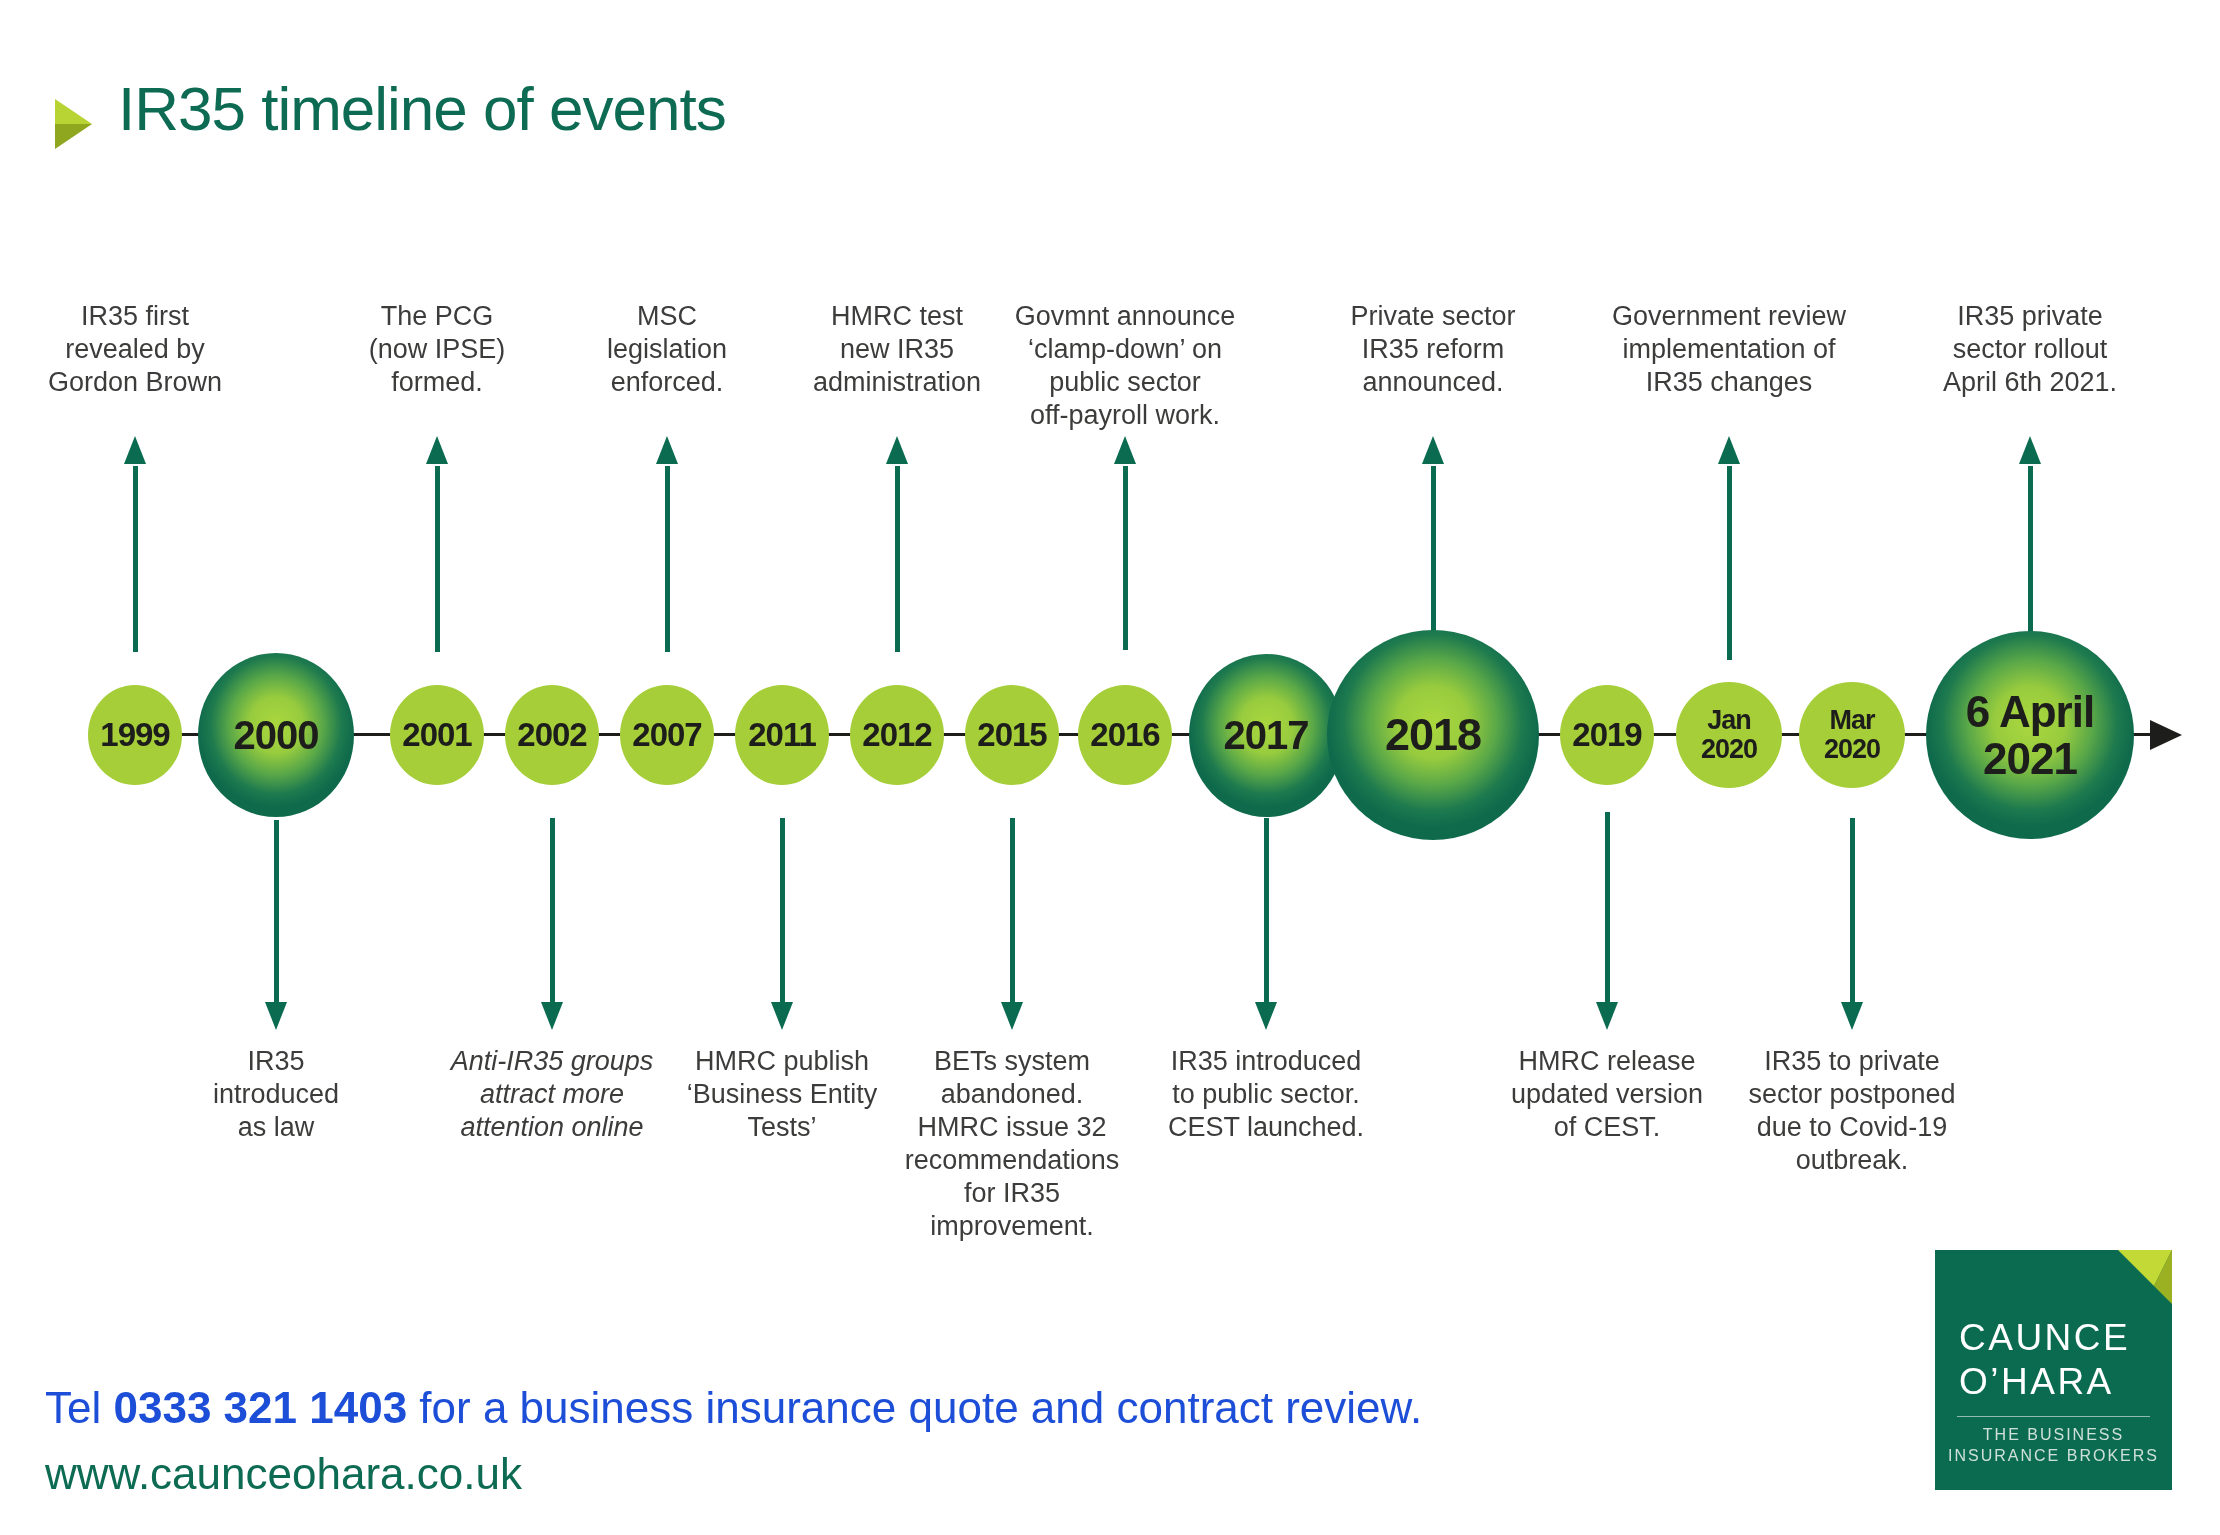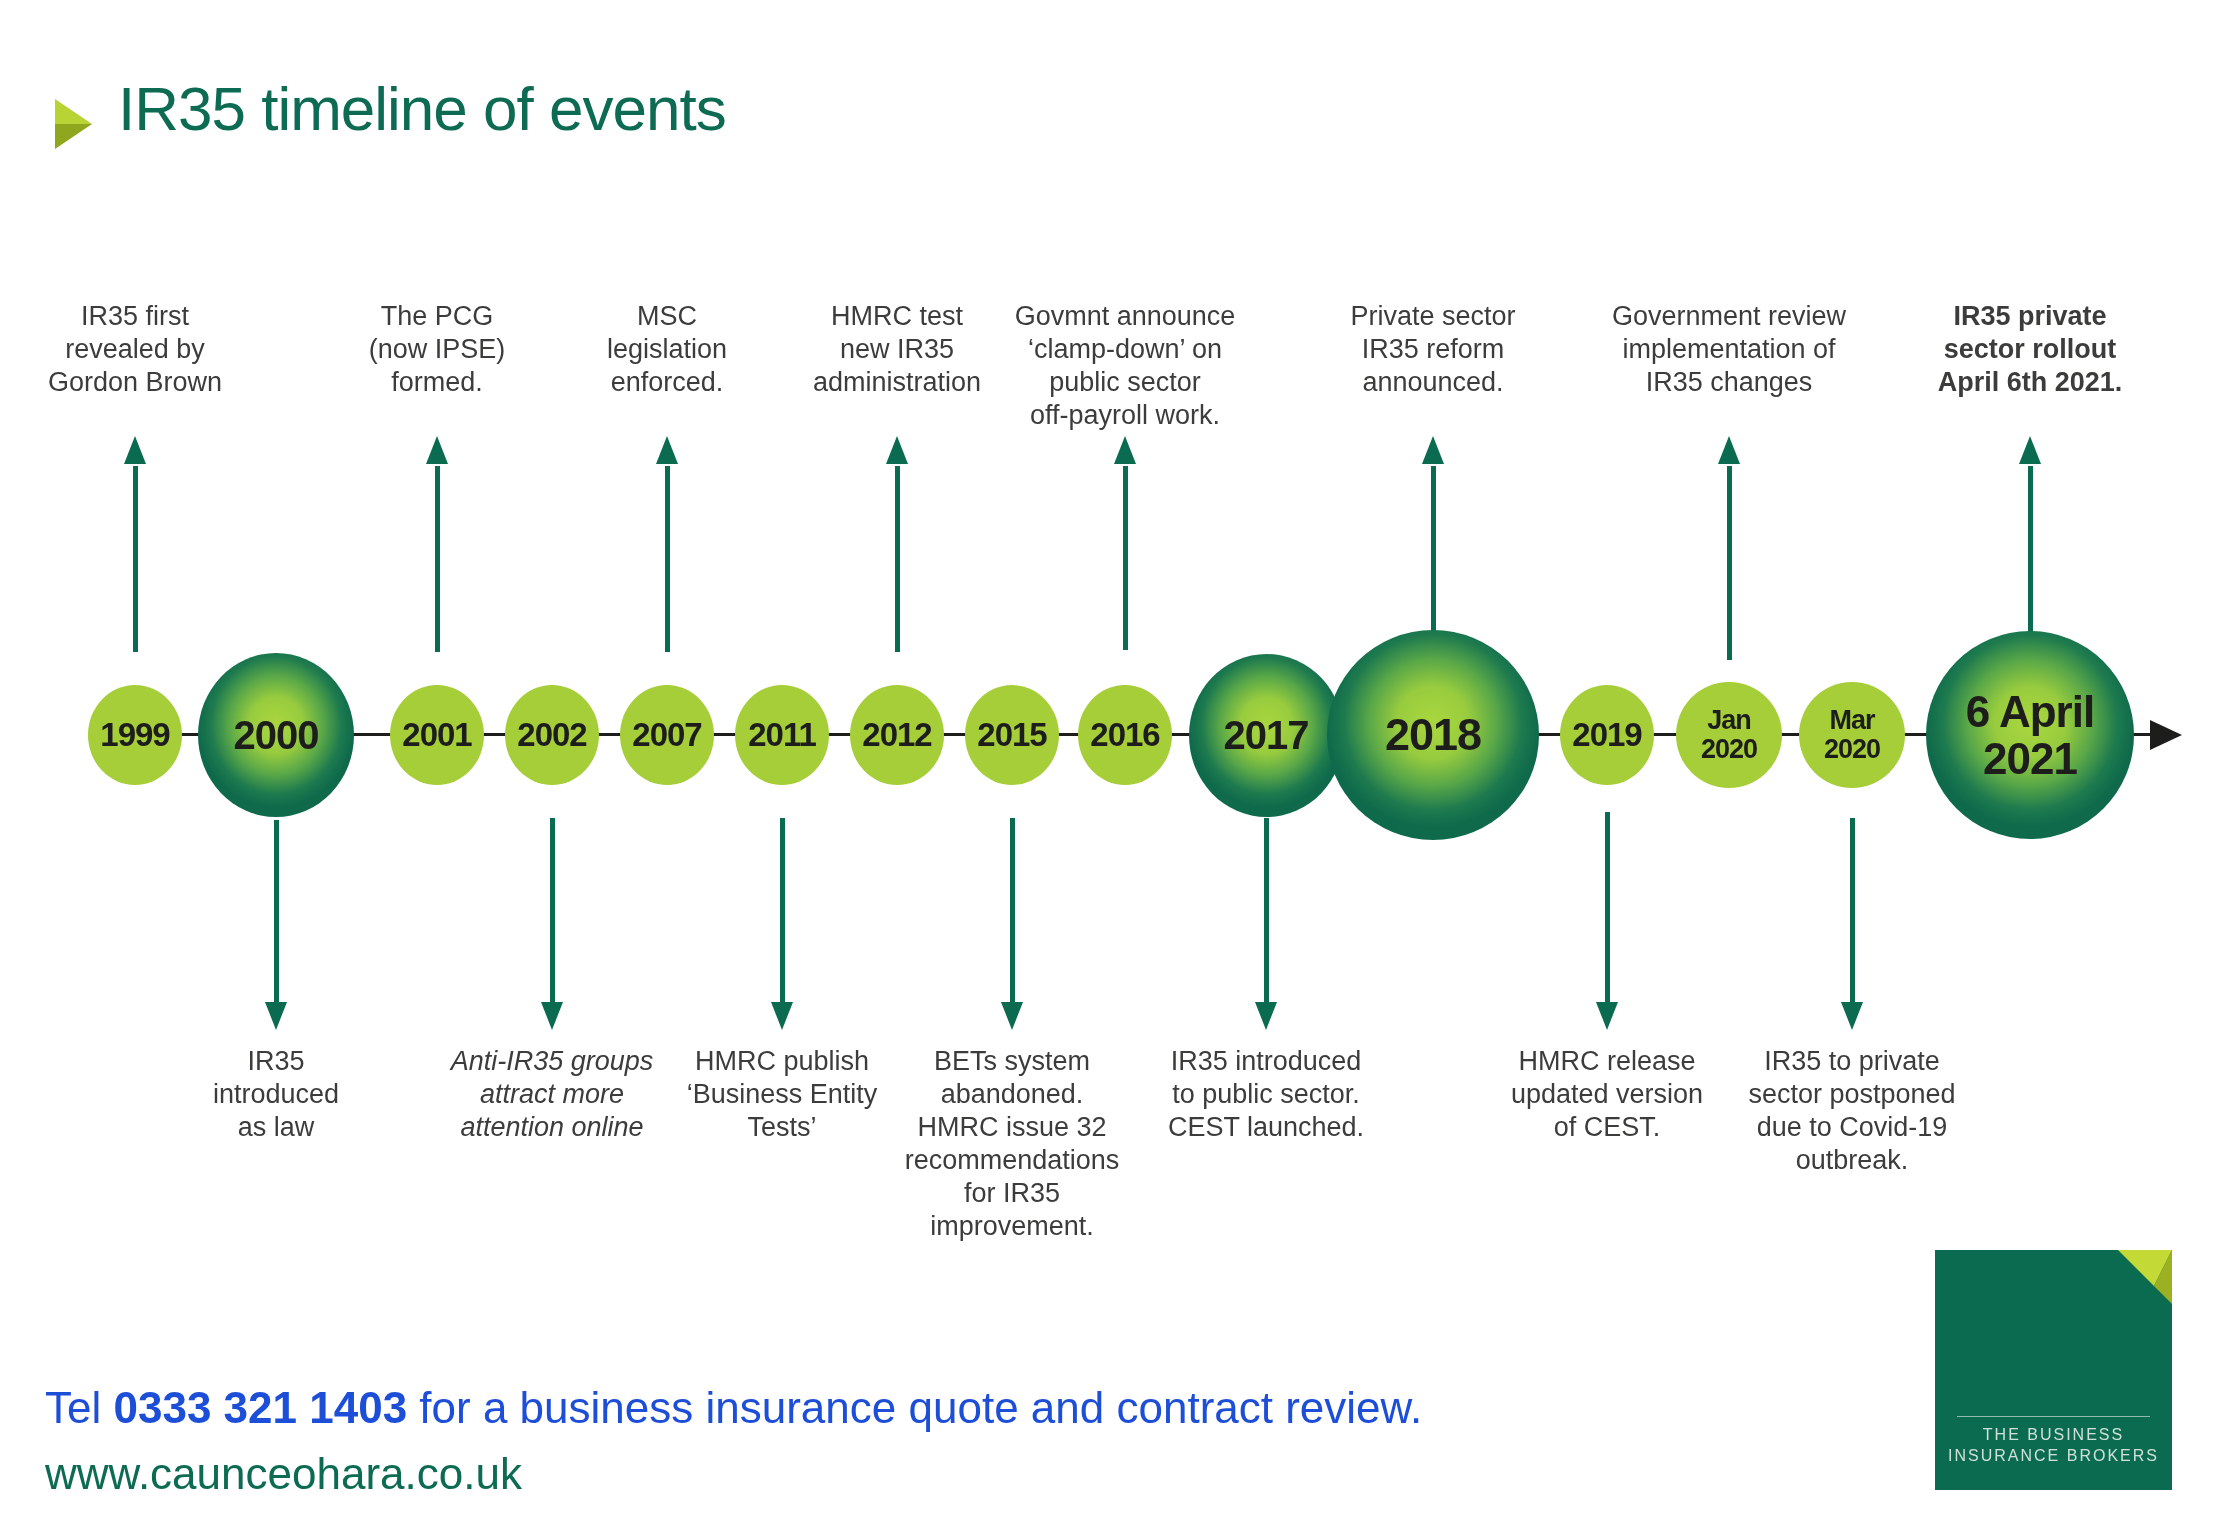--- a/index.html
+++ b/index.html
@@ -214,31 +214,32 @@
 due to Covid-19
 outbreak.</div>
   </div>
       <div class="event">
     <div class="shaft" style="left: 2027.5px; top: 466px; height: 168px;"></div>
     <div class="head up" style="left: 2019px; top: 436px;"></div>
     <div class="circle grad" style="left: 1926px; top: 631px; width: 208px; height: 208px;">
       <span class="year" style="font-size: 44px;">6 April
 2021</span>
     </div>
-    <div class="label" style="left: 1880px; top: 300px; font-weight: bold;">IR35 private
+    <div class="label" style="left: 1880px; top: 300px;">IR35 private
 sector rollout
 April 6th 2021.</div>
   </div>
     </div>
 
   <p class="tel-line"><span>Tel </span><strong>0333 321 1403</strong><span> for a business insurance quote and contract review.</span></p>
   <p class="web-line">www.caunceohara.co.uk</p>
 
   <div class="logo">
     <svg class="logo-corner" width="54" height="54" viewBox="0 0 54 54">
       <polygon points="0,0 54,0 36,36" fill="#c3d935"></polygon>
       <polygon points="54,0 54,54 36,36" fill="#9cb122"></polygon>
     </svg>
+    <p class="logo-name"><span>CAUNCE</span><br><span>O’HARA</span></p>
     <div class="logo-divider"></div>
     <p class="logo-tagline"><span>THE BUSINESS</span><br><span>INSURANCE BROKERS</span></p>
   </div>
 
 </div>
 
 </body></html>

